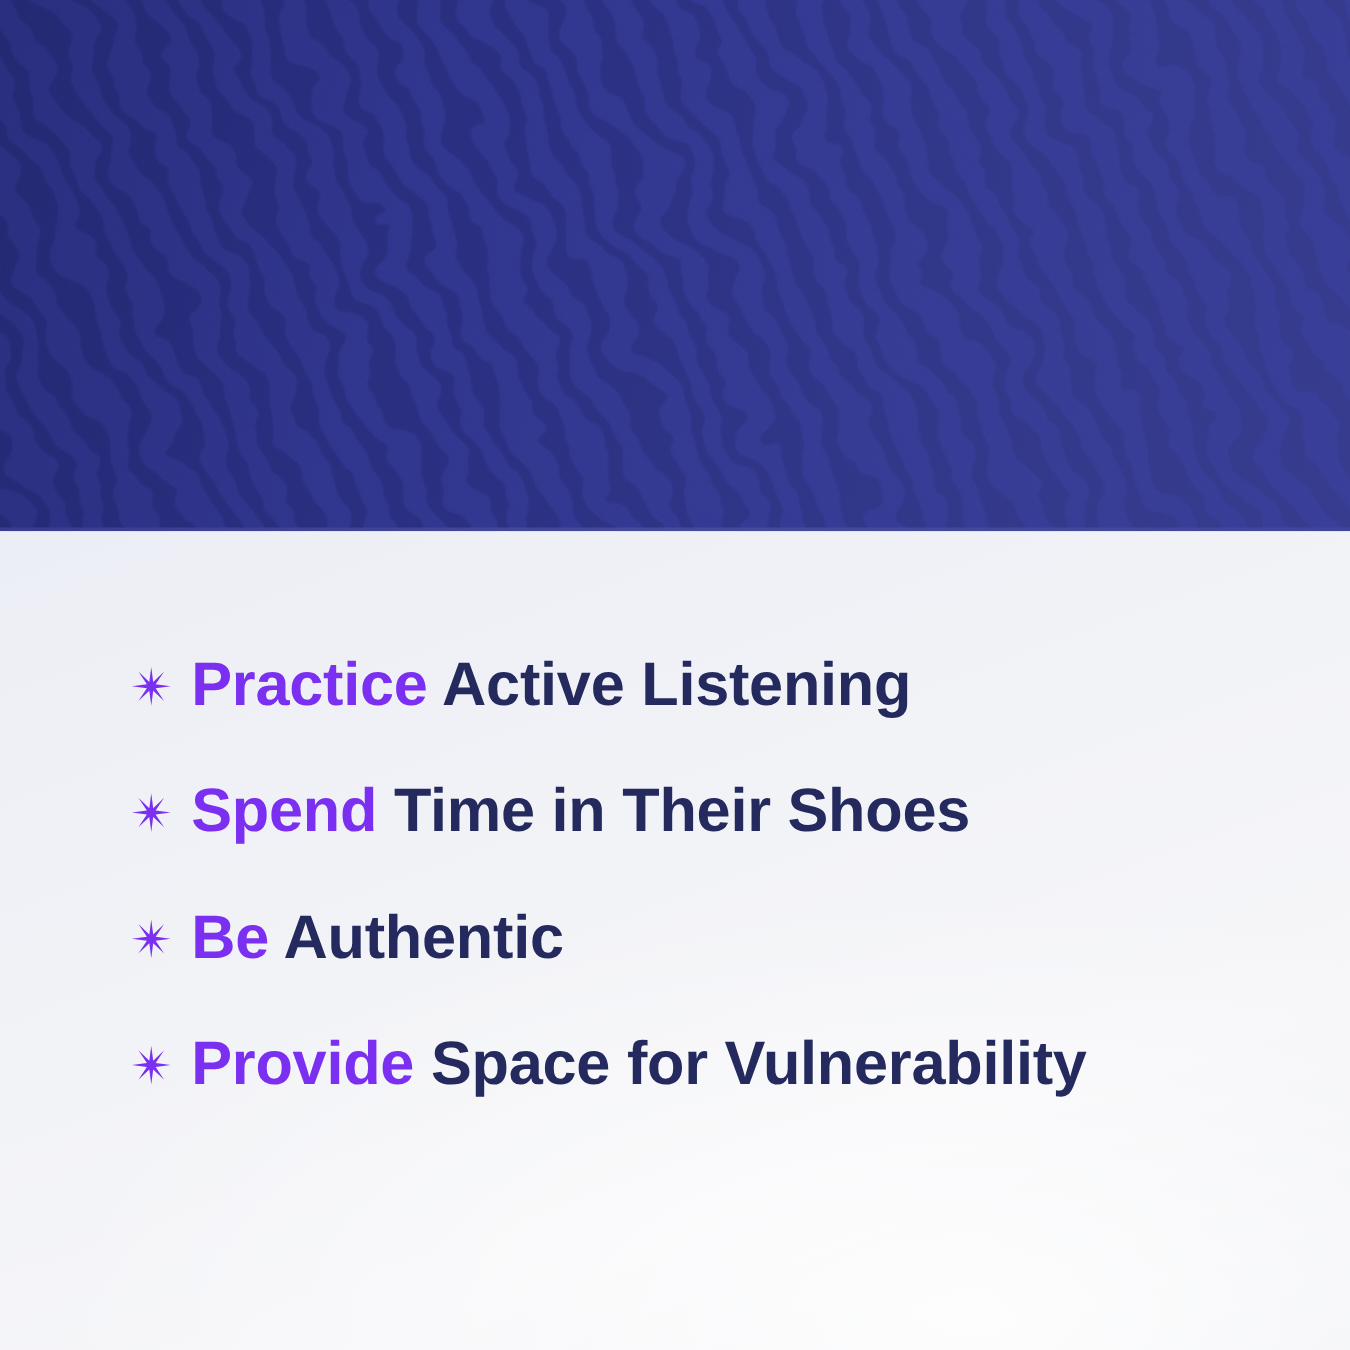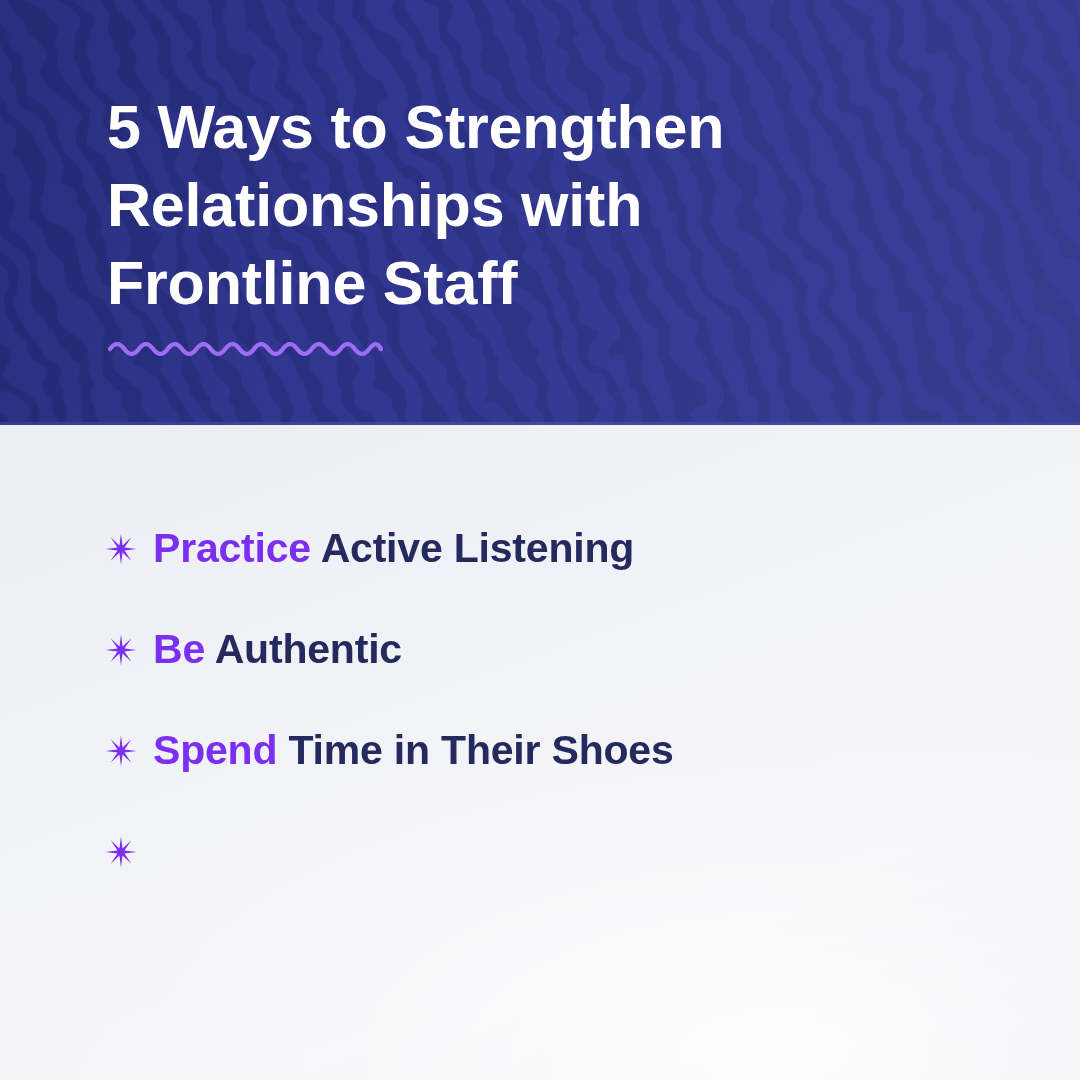--- a/index.html
+++ b/index.html
@@ -120,21 +120,21 @@
     flex: 0 0 auto;
     width: 34px;
     height: 34px;
     margin-right: 15px;
     position: relative;
     top: 1px;
   }
 
   .item-text {
     font-family: "Liberation Sans", "DejaVu Sans", sans-serif;
-    font-size: 41px;
+    font-size: 49px;
     line-height: 48px;
     font-weight: 700;
     color: #252a5e;
     letter-spacing: -0.2px;
     white-space: nowrap;
   }
 
   .item-text .lead {
     color: #7b2ff0;
   }
@@ -159,60 +159,52 @@
         <pattern id="stripes" width="34" height="34" patternUnits="userSpaceOnUse" patternTransform="rotate(-24)">
           <rect width="34" height="34" fill="none"></rect>
           <rect x="0" y="0" width="16" height="34" fill="#3b41a0"></rect>
         </pattern>
       </defs>
       <rect x="-60" y="-60" width="1200" height="545" fill="url(#stripes)" filter="url(#blobify)" opacity="0.55"></rect>
     </svg>
 
     <div class="header-sheen"></div>
 
-    <div class="title-block">
-      <h1 class="poster-title">5 Ways to Strengthen
-Relationships with
-Frontline Staff</h1>
-
-      <svg class="wave-underline" viewBox="0 0 275 26" aria-hidden="true">
-        <path d="M2 13 Q 9.2 3.2 16.4 13 T 30.8 13 T 45.2 13 T 59.6 13 T 74 13 T 88.4 13 T 102.8 13 T 117.2 13 T 131.6 13 T 146 13 T 160.4 13 T 174.8 13 T 189.2 13 T 203.6 13 T 218 13 T 232.4 13 T 246.8 13 T 261.2 13 T 273 13" fill="none" stroke="#9b6ef3" stroke-width="4.4" stroke-linecap="round"></path>
-      </svg>
-    </div>
 
     <div class="header-bottom-edge"></div>
   </div>
 
   <div class="content">
     <ul class="list">
 
       <li class="list-item">
         <svg class="bullet-icon" viewBox="0 0 34 34" aria-hidden="true">
           <path d="M17 1.5 L18.55 13.5 L27.3 5.2 L20.5 15.45 L32.5 17 L20.5 18.55 L27.3 28.8 L18.55 20.5 L17 32.5 L15.45 20.5 L6.7 28.8 L13.5 18.55 L1.5 17 L13.5 15.45 L6.7 5.2 L15.45 13.5 Z" fill="#7b2ff0"></path>
         </svg>
         <span class="item-text"><span class="lead">Practice</span><span> Active Listening</span></span>
       </li>
 
       <li class="list-item">
         <svg class="bullet-icon" viewBox="0 0 34 34" aria-hidden="true">
           <path d="M17 1.5 L18.55 13.5 L27.3 5.2 L20.5 15.45 L32.5 17 L20.5 18.55 L27.3 28.8 L18.55 20.5 L17 32.5 L15.45 20.5 L6.7 28.8 L13.5 18.55 L1.5 17 L13.5 15.45 L6.7 5.2 L15.45 13.5 Z" fill="#7b2ff0"></path>
         </svg>
+        <span class="item-text"><span class="lead">Spend</span><span> Time in Their Shoes</span></span>
+      </li>
+
+      <li class="list-item">
+        <svg class="bullet-icon" viewBox="0 0 34 34" aria-hidden="true">
+          <path d="M17 1.5 L18.55 13.5 L27.3 5.2 L20.5 15.45 L32.5 17 L20.5 18.55 L27.3 28.8 L18.55 20.5 L17 32.5 L15.45 20.5 L6.7 28.8 L13.5 18.55 L1.5 17 L13.5 15.45 L6.7 5.2 L15.45 13.5 Z" fill="#7b2ff0"></path>
+        </svg>
         <span class="item-text"><span class="lead">Be</span><span> Authentic</span></span>
       </li>
 
       <li class="list-item">
         <svg class="bullet-icon" viewBox="0 0 34 34" aria-hidden="true">
           <path d="M17 1.5 L18.55 13.5 L27.3 5.2 L20.5 15.45 L32.5 17 L20.5 18.55 L27.3 28.8 L18.55 20.5 L17 32.5 L15.45 20.5 L6.7 28.8 L13.5 18.55 L1.5 17 L13.5 15.45 L6.7 5.2 L15.45 13.5 Z" fill="#7b2ff0"></path>
         </svg>
-        <span class="item-text"><span class="lead">Spend</span><span> Time in Their Shoes</span></span>
-      </li>
-
-      <li class="list-item">
-        <svg class="bullet-icon" viewBox="0 0 34 34" aria-hidden="true">
-          <path d="M17 1.5 L18.55 13.5 L27.3 5.2 L20.5 15.45 L32.5 17 L20.5 18.55 L27.3 28.8 L18.55 20.5 L17 32.5 L15.45 20.5 L6.7 28.8 L13.5 18.55 L1.5 17 L13.5 15.45 L6.7 5.2 L15.45 13.5 Z" fill="#7b2ff0"></path>
-        </svg>
+        <span class="item-text"><span class="lead">Provide</span><span> Space for Vulnerability</span></span>
       </li>
 
 
     </ul>
   </div>
 
 </div>
 
 </body></html>

